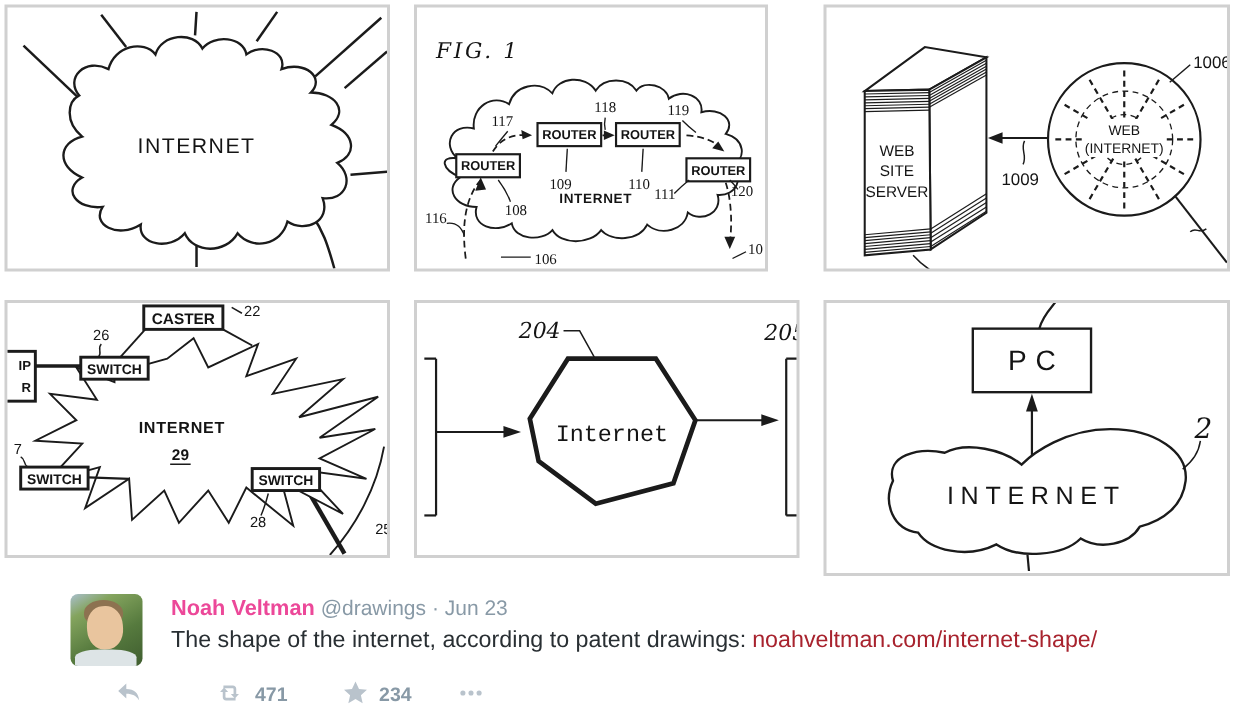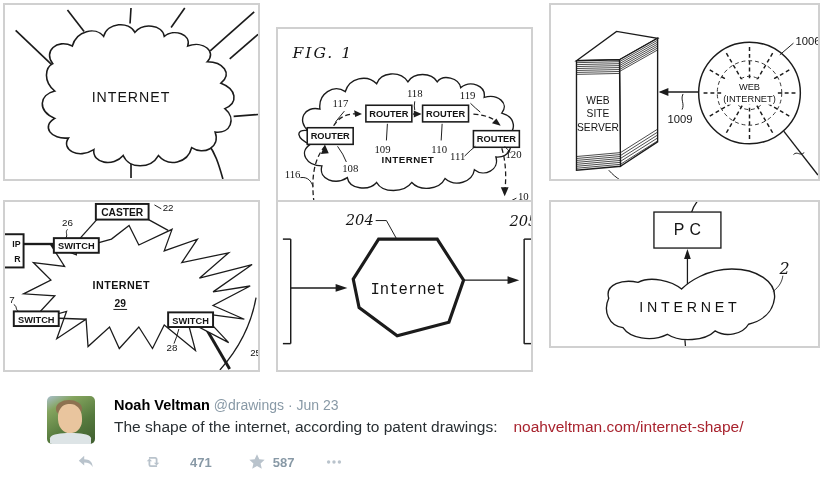--- a/index.html
+++ b/index.html
@@ -21,25 +21,25 @@
   .serif{font-family:"Liberation Serif",serif;}
   .mono{font-family:"Liberation Mono",monospace;}
   .b{font-weight:bold;}
   
   .avatar{position:absolute;left:47px;top:396px;width:48px;height:48px;border-radius:5px;
           overflow:hidden;background:linear-gradient(150deg,#a9bfcd 0%,#84a45e 22%,#567a3e 60%,#3f5d2f 100%);cursor:pointer;}
   .av-hair{position:absolute;left:9px;top:4px;width:26px;height:17px;background:#8d7250;border-radius:50% 50% 42% 42%;}
   .av-head{position:absolute;left:11px;top:8px;width:24px;height:29px;background:#e9c59e;border-radius:46%;transform:rotate(-4deg);}
   .av-shirt{position:absolute;left:3px;top:37px;width:41px;height:13px;background:#dde4e6;border-radius:40% 40% 0 0;}
   .tw-head{position:absolute;left:114px;top:397px;font-size:14px;color:#8899a6;white-space:nowrap;}
-  .tw-name{font-weight:bold;color:#000000;font-size:14.5px;cursor:pointer;}
+  .tw-name{font-weight:bold;color:#ec4899;font-size:14.5px;cursor:pointer;}
   .tw-handle,.tw-date{color:#8899a6;cursor:pointer;}
   .tw-sep{color:#8899a6;}
   .tw-text{position:absolute;left:114px;top:418px;font-size:15.5px;color:#292f33;white-space:nowrap;}
-  .tw-link{color:#a8232e;text-decoration:none;margin-left:16px;cursor:pointer;}
+  .tw-link{color:#a8232e;text-decoration:none;margin-left:4px;cursor:pointer;}
   .tw-actions{position:absolute;left:77px;top:452px;display:flex;align-items:center;height:20px;}
   .act{display:flex;align-items:center;cursor:pointer;}
   .act svg{display:block;}
   .cnt{font-size:13px;font-weight:bold;color:#8899a6;margin-left:7px;}
 </style>
 </head>
 <body>
 
 <div id="page">
 
@@ -56,21 +56,21 @@
       <path class="ln" style="stroke-width:1.7" d="M207,142 C214,152 217,160 222,178"></path>
       <path class="fw" style="stroke-width:1.6" d="M48,60 C38,48 52,34 68,42 C72,26 92,22 100,32 C104,18 126,16 132,28 C140,18 160,20 162,32
            C172,24 190,30 186,42 C202,36 216,48 206,58 C222,58 232,70 220,80 C236,86 238,100 224,106
            C236,116 230,132 214,130 C220,146 202,154 190,146 C186,162 166,166 156,154 C148,168 126,168 120,154
            C110,166 88,162 90,148 C74,158 56,148 64,136 C46,138 36,124 50,116 C32,108 34,92 50,88
            C38,78 40,64 48,60 Z"></path>
       <text class="t-mid" x="128" y="99" font-size="14.5" letter-spacing="1">INTERNET</text>
     </svg>
   </div>
 
-  <div class="panel" style="left:276px;top:3px;width:257px;height:178px;margin-top:24px;">
+  <div class="panel" style="left:276px;top:3px;width:236px;height:178px;">
     <svg viewBox="0 0 257 178">
       <text class="serif-i" x="14" y="30" font-size="16" letter-spacing="2">FIG. 1</text>
       <path class="fw" style="stroke-width:1.4" d="M30,104 C18,94 26,78 42,82 C40,66 56,56 68,64 C72,50 90,46 100,56 C104,44 124,42 132,54
            C138,44 156,44 162,54 C168,46 184,50 186,60 C196,52 212,58 210,70 C224,66 236,76 228,86
            C242,90 244,104 232,110 C242,118 236,132 222,131 C226,144 210,152 200,144 C198,157 180,162 170,153
            C164,165 144,166 136,157 C128,168 106,168 100,157 C92,166 72,164 70,152 C58,160 40,154 44,140
            C28,140 20,126 32,118 C18,112 16,102 30,104 Z"></path>
       <path class="ln dash" style="stroke-width:1.3" d="M36,178 C33,155 35,134 47,120"></path>
       <polygon class="ah" points="47,118 43,128 51,127"></polygon>
       <path class="ln dash" style="stroke-width:1.3" d="M56,99 C62,89 72,86 81,87"></path>
@@ -235,21 +235,21 @@
         <path d="M251,38 L251,145"></path>
           <path d="M251,38 L259,38"></path>
           <path d="M251,145 L259,145"></path>
       </g>
       <path class="ln thin" d="M99,19 L110,19 L120,37"></path>
       <text class="serif-i t-end" x="97" y="24" font-size="15">204</text>
       <text class="serif-i" x="236" y="25" font-size="15">205</text>
     </svg>
   </div>
 
-  <div class="panel" style="left:549px;top:200px;width:271px;height:148px;">
+  <div class="panel" style="left:549px;top:200px;width:271px;height:184px;">
     <svg viewBox="0 0 271 172">
       <path class="ln" style="stroke-width:1.5" d="M144,12 C146,4 151,-1 155,-6"></path>
       <rect class="fw" style="stroke-width:1.6" x="99" y="12" width="80" height="43"></rect>
       <text class="t-mid" x="142" y="40" font-size="19" letter-spacing="6">PC</text>
       <line class="ln" style="stroke-width:1.5" x1="139" y1="101" x2="139" y2="60"></line>
       <polygon class="ah" points="139,56 135,68 143,68"></polygon>
       <path class="fw" style="stroke-width:1.6" d="M45,115 C40,98 62,92 80,96 C95,88 120,94 132,104 C140,96 162,80 192,80 C222,80 245,95 243,115
            C241,132 228,142 212,146 C205,158 185,162 172,154 C160,166 130,168 115,158 C95,168 70,162 62,150
            C45,148 38,130 45,115 Z"></path>
       <text class="t-mid" x="142" y="131" font-size="17" letter-spacing="4.5">INTERNET</text>
@@ -275,34 +275,34 @@
   <div class="tw-text">
     <span>The shape of the internet, according to patent drawings:</span><a class="tw-link">noahveltman.com/internet-shape/</a>
   </div>
 
   <div class="tw-actions">
     <div class="act">
       <svg width="18" height="18" viewBox="0 0 20 20">
         <path fill="#b9c3cc" d="M8,3 L2,8.5 L8,14 L8,10.5 C12.5,10.5 15.5,12 17.5,15.5 C17,10 14,7 8,7 Z"></path>
       </svg>
     </div>
-    <div class="act" style="margin-left:48px;gap:20px;">
+    <div class="act" style="margin-left:48px;">
       <svg width="20" height="18" viewBox="0 0 20 20">
         <path d="M5.5,5.5 h7 a1.5,1.5 0 0 1 1.5,1.5 v4" fill="none" stroke="#b9c3cc" stroke-width="2"></path>
         <polygon fill="#b9c3cc" points="14,14 11,10.8 17,10.8"></polygon>
         <path d="M14.5,14.5 h-7 a1.5,1.5 0 0 1 -1.5,-1.5 v-4" fill="none" stroke="#b9c3cc" stroke-width="2"></path>
         <polygon fill="#b9c3cc" points="6,6 3,9.2 9,9.2"></polygon>
       </svg>
       <span class="cnt">471</span>
     </div>
     <div class="act" style="margin-left:36px;">
       <svg width="18" height="18" viewBox="0 0 20 20">
         <polygon fill="#b9c3cc" points="10,1.5 12.6,7 18.5,7.6 14,11.6 15.3,17.5 10,14.4 4.7,17.5 6,11.6 1.5,7.6 7.4,7"></polygon>
       </svg>
-      <span class="cnt">587</span>
+      <span class="cnt">234</span>
     </div>
     <div class="act" style="margin-left:30px;">
       <svg width="20" height="18" viewBox="0 0 20 20">
         <circle fill="#b9c3cc" cx="4" cy="10" r="1.9"></circle>
           <circle fill="#b9c3cc" cx="10" cy="10" r="1.9"></circle>
           <circle fill="#b9c3cc" cx="16" cy="10" r="1.9"></circle>
       </svg>
     </div>
   </div>
 

